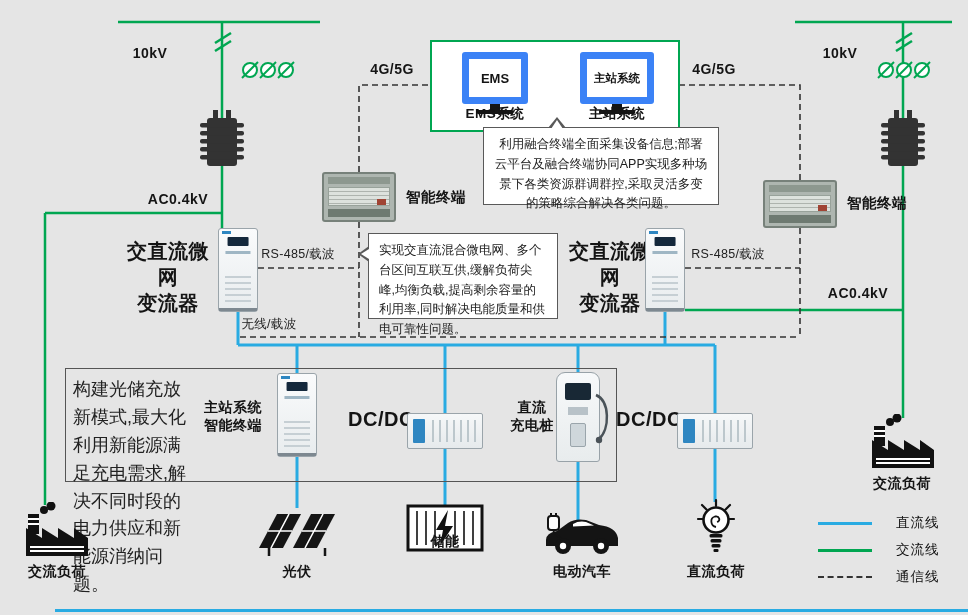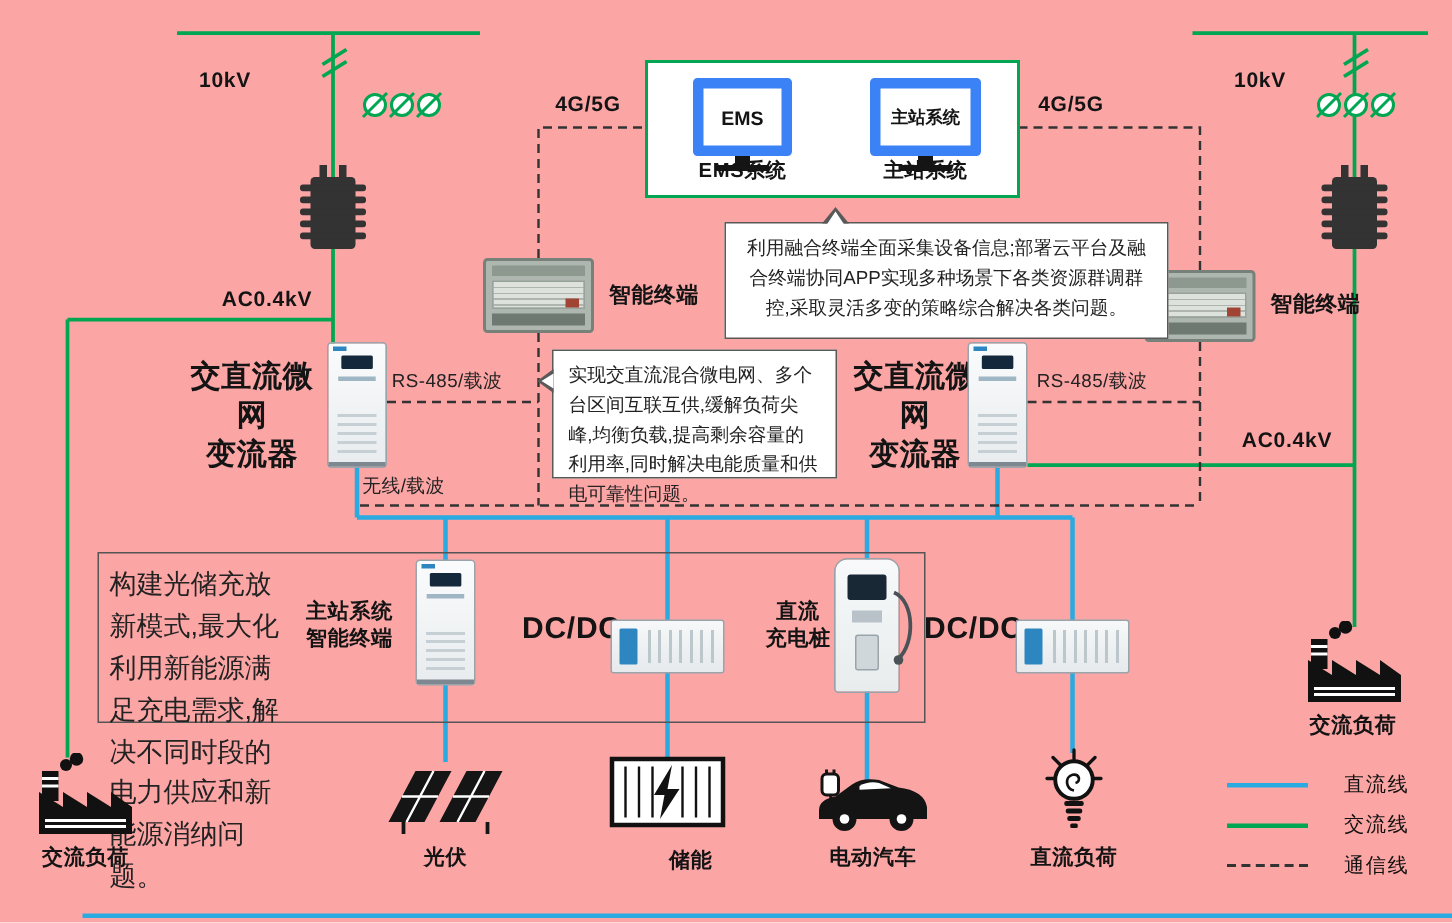--- a/index.html
+++ b/index.html
@@ -1,16 +1,16 @@
 <!DOCTYPE html>
 <html><head>
 <meta charset="utf-8">
 <style>
   html,body{margin:0;padding:0;background:#fff;}
-  .canvas{position:relative;width:968px;height:615px;background:#fca5a5;overflow:hidden;
+  .canvas{position:relative;width:968px;height:615px;background:#e5e5e5;overflow:hidden;
           font-family:"Liberation Sans","DejaVu Sans",sans-serif;color:#141414;}
   .wires{position:absolute;left:0;top:0;}
   .lbl{position:absolute;font-weight:700;font-size:14px;color:#141414;text-align:center;line-height:1.3;letter-spacing:.5px;}
   .lbl-lg{font-size:20px;}
   .lbl-sm{position:absolute;font-weight:400;font-size:12.5px;color:#222;text-align:center;letter-spacing:.3px;}
   .control-box{position:absolute;left:430px;top:40px;width:250px;height:92px;border:2.5px solid #00A651;box-sizing:border-box;background:#fff;}
   .monitor{position:absolute;}
   .mon-frame{border:7px solid #3b82f6;background:#fff;border-radius:3px;height:38px;display:flex;align-items:center;justify-content:center;font-weight:700;}
   .mon-neck{width:10px;height:6px;background:#151515;margin:0 auto;}
   .mon-base{width:36px;height:4px;background:#151515;margin:0 auto;border-radius:1px;}
@@ -200,21 +200,21 @@
       <div class="cab-screen"></div>
     <div class="cab-led"></div>
       <div class="cab-vents"></div>
     <div class="cab-base"></div>
   </div>
 
   <div class="lbl-sm" style="left:258px;top:246px;width:80px;">RS-485/载波</div>
   <div class="lbl-sm" style="left:688px;top:246px;width:80px;">RS-485/载波</div>
   <div class="lbl-sm" style="left:229px;top:316px;width:80px;">无线/载波</div>
 
-  <div class="callout pt-up" style="left:483px;top:148px;width:296px;height:78px;text-align:center;">
+  <div class="callout pt-up" style="left:483px;top:127px;width:236px;height:78px;text-align:center;">
     <span>利用融合终端全面采集设备信息;部署云平台及融合终端协同APP实现多种场景下各类资源群调群控,采取灵活多变的策略综合解决各类问题。</span>
   </div>
   <div class="callout pt-left" style="left:368px;top:233px;width:190px;height:86px;">
     <span>实现交直流混合微电网、多个台区间互联互供,缓解负荷尖峰,均衡负载,提高剩余容量的利用率,同时解决电能质量和供电可靠性问题。</span>
   </div>
 
   <div class="equip-box"></div>
   <div class="note" style="left:73px;top:376px;width:122px;height:100px;">构建光储充放新模式,最大化利用新能源满足充电需求,解决不同时段的电力供应和新能源消纳问题。</div>
 
   <div class="lbl" style="left:192px;top:398px;width:82px;">
@@ -314,21 +314,21 @@
       <rect x="8" y="12" width="11" height="20" fill="#111"></rect>
       <rect x="8" y="16" width="11" height="2" fill="#fff"></rect>
         <rect x="8" y="21" width="11" height="2" fill="#fff"></rect>
       <path d="M6 54 V26 L22 36 V26 L38 36 V26 L54 36 V26 L68 36 V54 Z" fill="#111"></path>
       <rect x="10" y="44" width="54" height="2" fill="#fff"></rect>
         <rect x="10" y="48" width="54" height="2" fill="#fff"></rect>
     </svg>
   </div>
 
   <div class="lbl" style="left:267px;top:562px;width:60px;">光伏</div>
-  <div class="lbl" style="left:415px;top:564px;width:60px;text-align:right;">储能</div>
+  <div class="lbl" style="left:415px;top:532px;width:60px;">储能</div>
   <div class="lbl" style="left:538px;top:562px;width:88px;">电动汽车</div>
   <div class="lbl" style="left:672px;top:562px;width:88px;">直流负荷</div>
   <div class="lbl" style="left:17px;top:562px;width:80px;">交流负荷</div>
   <div class="lbl" style="left:862px;top:474px;width:80px;">交流负荷</div>
 
   <div class="legend">
     <div class="leg-row">
       <span class="leg-sample leg-dc"></span>
       <span class="leg-label">直流线</span>
     </div>

